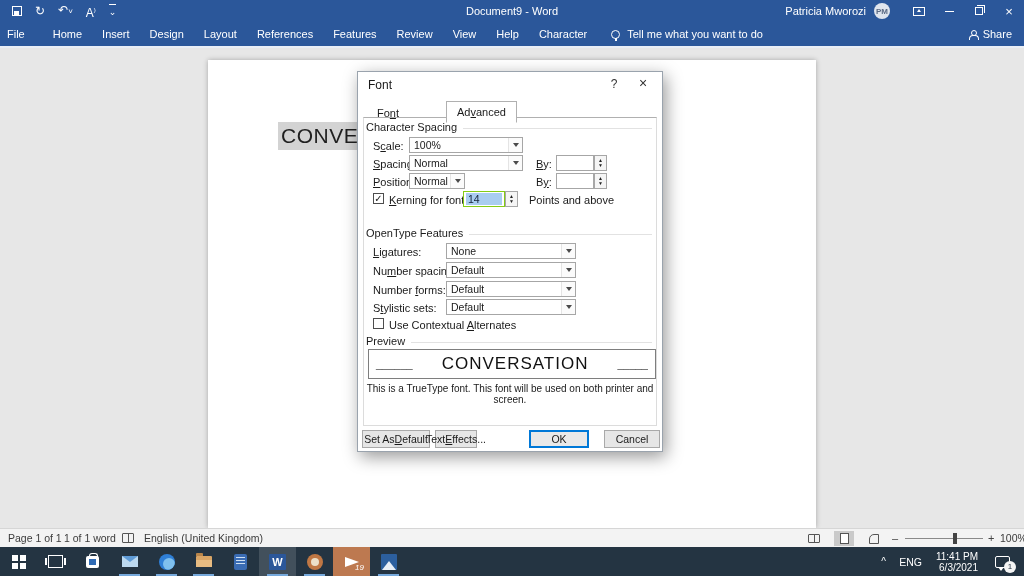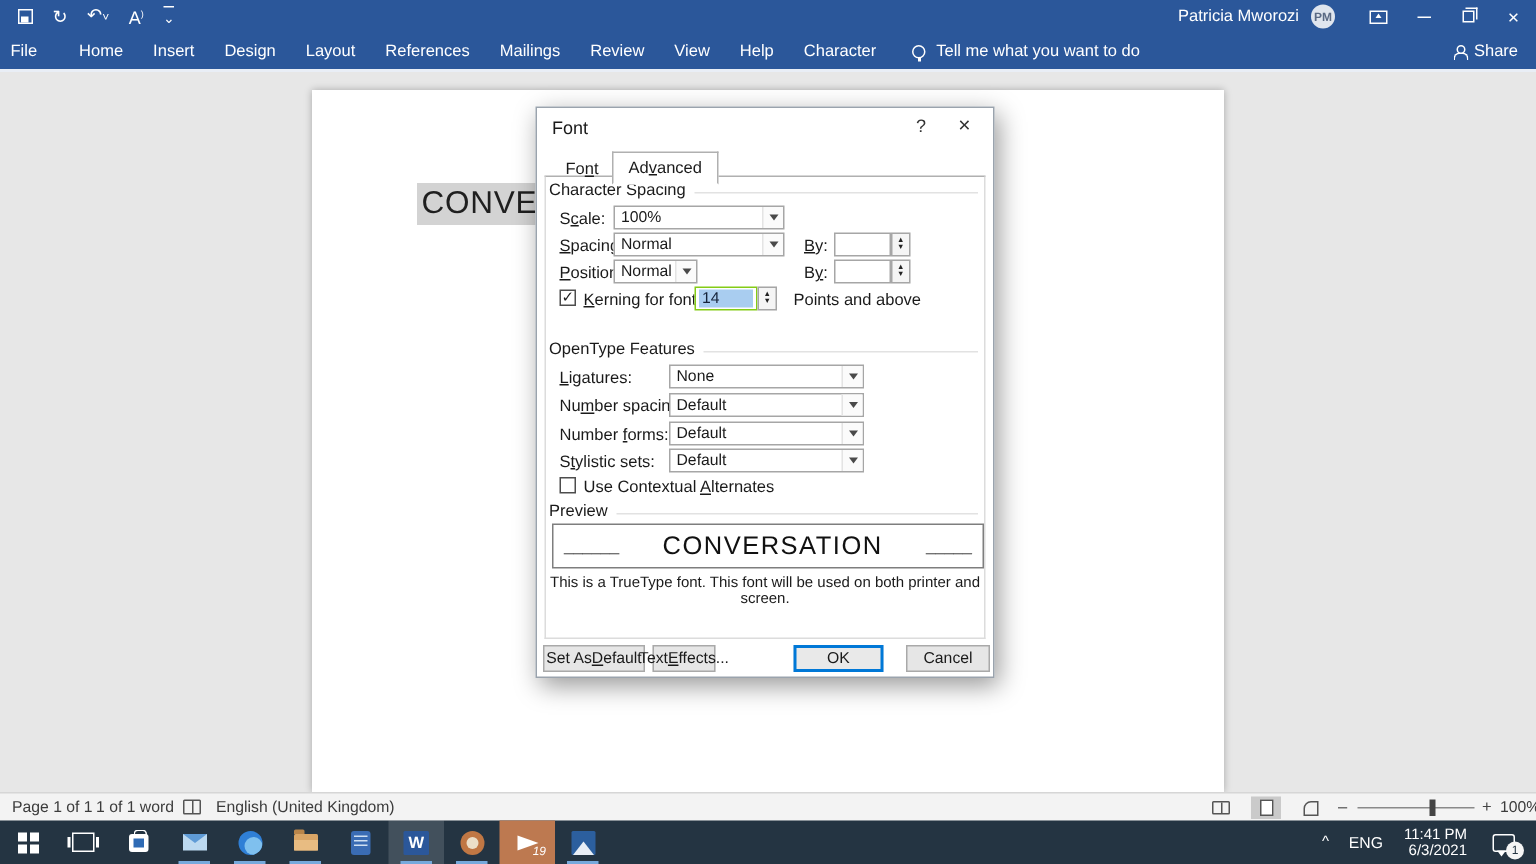--- a/index.html
+++ b/index.html
@@ -48,21 +48,21 @@
              background:#d3d3d3; padding:2px 3px; white-space:nowrap; }
 
   
   .dialog { position:absolute; left:357px; top:71px; width:306px; height:381px; background:#fff;
             border:1px solid #9aa3ad; box-shadow:3px 5px 16px rgba(0,0,0,.4); font-size:11px; color:#1a1a1a; }
   .dlg-title { position:absolute; left:10px; top:6px; font-size:12px; }
   .dlg-help { position:absolute; right:40px; top:5px; width:16px; text-align:center; color:#333; font-size:12px; }
   .dlg-close { position:absolute; right:10px; top:3px; width:18px; text-align:center; color:#333; font-size:14px; }
   .dlg-tabs { position:absolute; left:10px; top:29px; display:flex; align-items:flex-end; z-index:2; }
   .dtab { padding:3px 9px 3px 9px; font-size:11px; }
-  .dtab.active { background:#fff; border:1px solid #b0b0b0; border-bottom:1px solid #fff; padding:4px 10px 4px 10px; margin-bottom:-1px; }
+  .dtab.active { background:#fff; border:1px solid #b0b0b0; border-bottom:1px solid #fff; padding:4px 10px 4px 10px; margin-bottom:-1px;margin-left:38px; }
   .tabpage { position:absolute; left:5px; top:45px; width:294px; height:309px; border:1px solid #dcdcdc; border-top:1px solid #b0b0b0; }
   .grp { position:absolute; left:8px; right:10px; display:flex; align-items:center; }
   .grp .gline { flex:1; border-top:1px solid #e2e2e2; margin-left:6px; margin-top:2px; }
   .lbl { position:absolute; white-space:nowrap; }
   u { text-decoration:underline; }
 
   .combo { position:absolute; height:16px; background:#fff; border:1px solid #a6a6a6; }
   .combo .cval { position:absolute; left:4px; top:1px; font-size:10.5px; }
   .combo .arr { position:absolute; right:0; top:0; bottom:0; width:14px; background:#fbfbfb; border-left:1px solid #e4e4e4;
                 display:flex; align-items:center; justify-content:center; }
@@ -147,20 +147,21 @@
 <div id="app">
 
   <div class="titlebar">
     <div class="qat">
       <span class="floppy"></span>
       <span class="qat-ic">↻</span>
       <span class="qat-ic"><span>↶</span><span class="qat-chev">˅</span></span>
       <span class="qat-ic"><span>A</span><sup style="font-size:6px">)</sup></span>
       <span class="qat-ic qat-customize">⌄</span>
     </div>
+    <div class="win-title">Document9 - Word</div>
     <div class="tb-right">
       <span class="tb-user">Patricia Mworozi</span>
       <span class="avatar">PM</span>
       <span class="winbtn">
           <span class="ribbon-opts"></span>
         </span>
       <span class="winbtn">
           <span class="min-bar"></span>
         </span>
       <span class="winbtn">
@@ -170,21 +171,21 @@
     </div>
   </div>
 
   <div class="tabsrow">
     <span class="rtab" style="padding-left:7px">File</span>
     <span class="rtab" style="margin-left:8px">Home</span>
     <span class="rtab">Insert</span>
     <span class="rtab">Design</span>
     <span class="rtab">Layout</span>
     <span class="rtab">References</span>
-    <span class="rtab">Mailings</span>
+    <span class="rtab">Features</span>
     <span class="rtab">Review</span>
     <span class="rtab">View</span>
     <span class="rtab">Help</span>
     <span class="rtab">Character</span>
     <span class="tellme">
       <span class="bulb"></span>
       <span>Tell me what you want to do</span>
     </span>
     <span class="share">
       <span class="person"></span>

